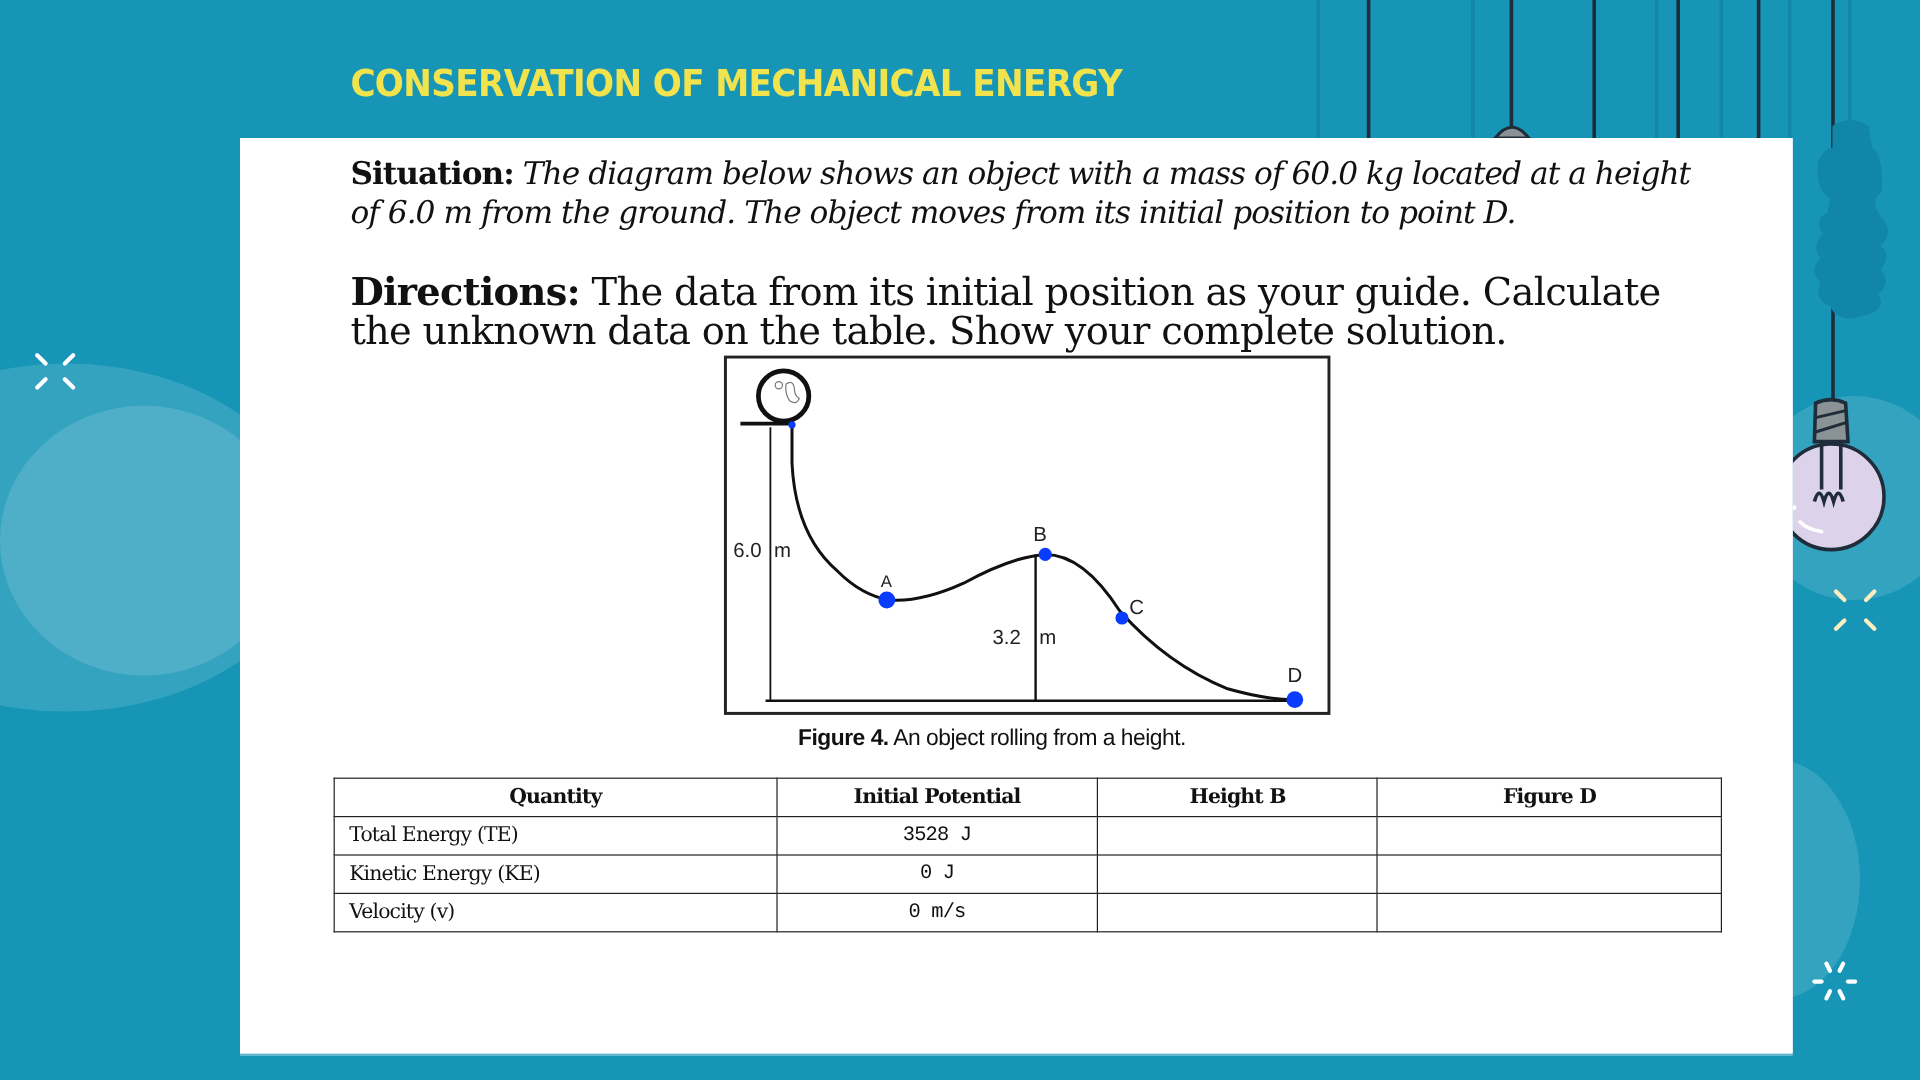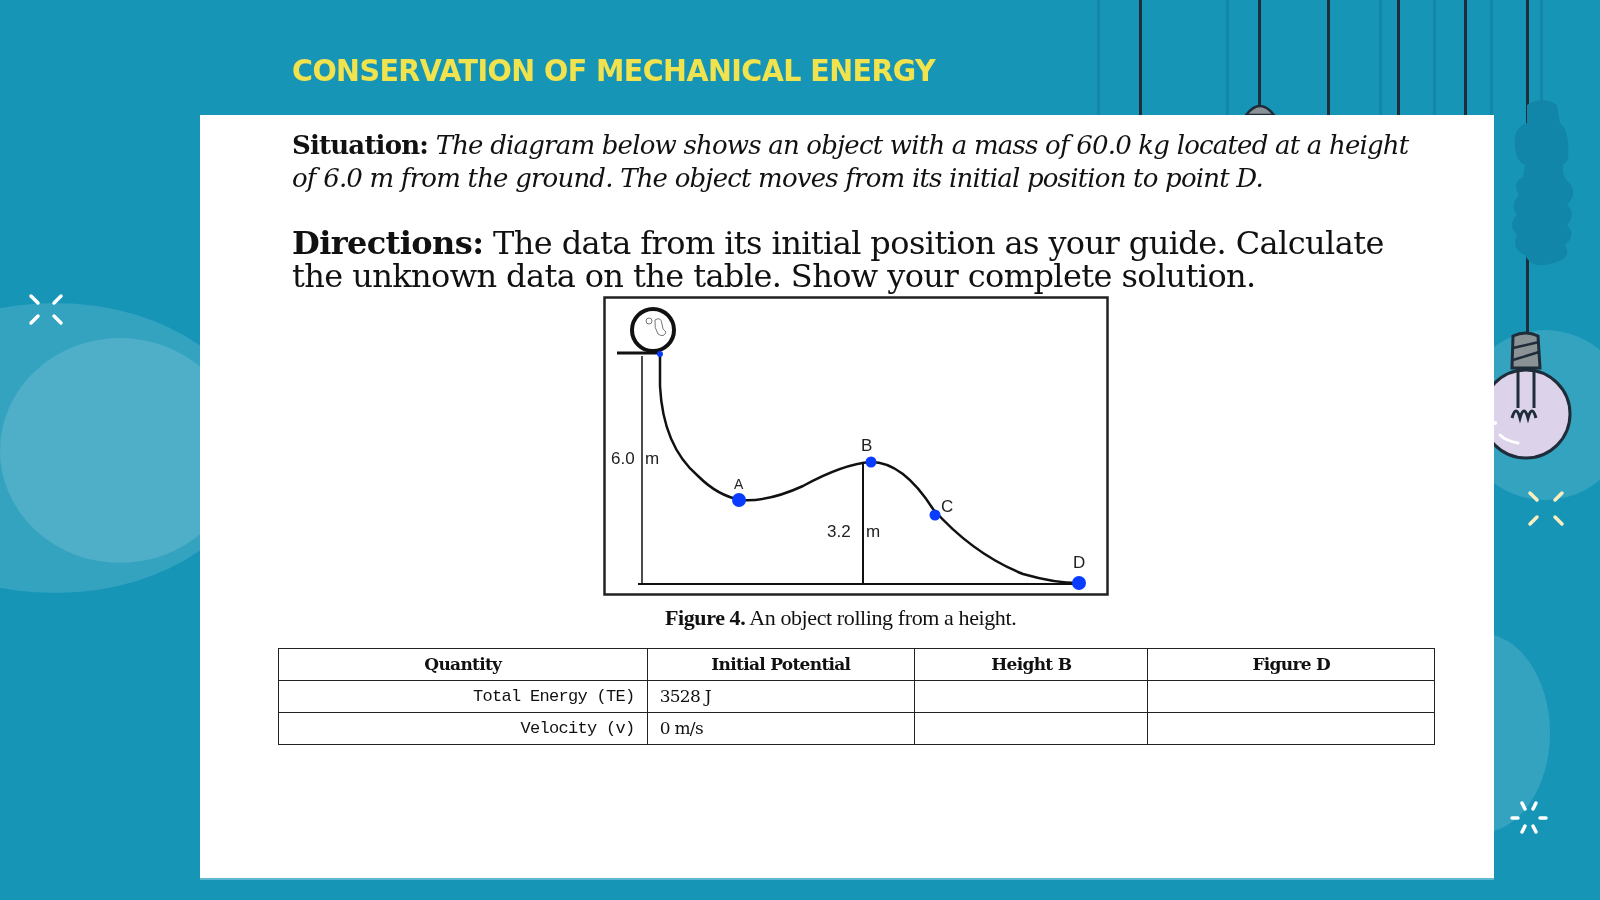--- a/index.html
+++ b/index.html
@@ -29,34 +29,34 @@
   .directions {
     position:absolute; left:92px; top:112px; width:1150px;
     font-family:"DejaVu Serif", serif; font-size:32px; line-height:33px; color:#111;
     letter-spacing:-0.6px;
   }
   .figure {
     position:absolute; left:403px; top:181px; width:506px; height:300px;
   }
   .caption {
     position:absolute; left:465px; top:490px;
-    font-family:Liberation Serif, serif; font-size:22px; color:#111; letter-spacing:-0.4px;
+    font-family:Liberation Sans, sans-serif; font-size:19px; color:#111; letter-spacing:-0.4px;
   }
   .caption b { font-weight:bold; }
   table.data {
     position:absolute; left:78px; top:533px; width:1157px;
     border-collapse:collapse; font-family:"DejaVu Serif", serif; font-size:17px;
     color:#111; letter-spacing:-0.7px;
   }
   table.data th, table.data td {
     border:1.5px solid #222; height:31px; padding:0 12px; line-height:31px;
   }
   table.data th { font-weight:bold; text-align:center; }
-  table.data td.num { text-align:left; }
-  table.data td.q { text-align:right;font-family:Liberation Mono, monospace; }
+  table.data td.num { text-align:center;font-family:Liberation Mono, monospace; }
+  table.data td.q { text-align:left; }
   .sparkle { position:absolute; width:40px; height:40px; }
 </style>
 </head>
 <body>
 
 <div class="circle" style="left:-150px;top:303px;width:410px;height:290px;background:#34a3c0;"></div>
 <div class="circle" style="left:0;top:338px;width:240px;height:225px;background:#4faec8;"></div>
 <div class="circle" style="left:1460px;top:330px;width:170px;height:170px;background:#34a3c0;"></div>
 <div class="circle" style="left:1410px;top:633px;width:140px;height:200px;background:#34a3c0;"></div>
 
@@ -193,20 +193,26 @@
       </tr>
     </thead>
     <tbody>
       <tr>
         <td class="q">Total Energy (TE)</td>
         <td class="num">3528 J</td>
         <td class="num"></td>
         <td class="num"></td>
       </tr>
       <tr>
+        <td class="q">Kinetic Energy (KE)</td>
+        <td class="num">0 J</td>
+        <td class="num"></td>
+        <td class="num"></td>
+      </tr>
+      <tr>
         <td class="q">Velocity (v)</td>
         <td class="num">0 m/s</td>
         <td class="num"></td>
         <td class="num"></td>
       </tr>
     </tbody>
   </table>
 </div>
 
 </body></html>

